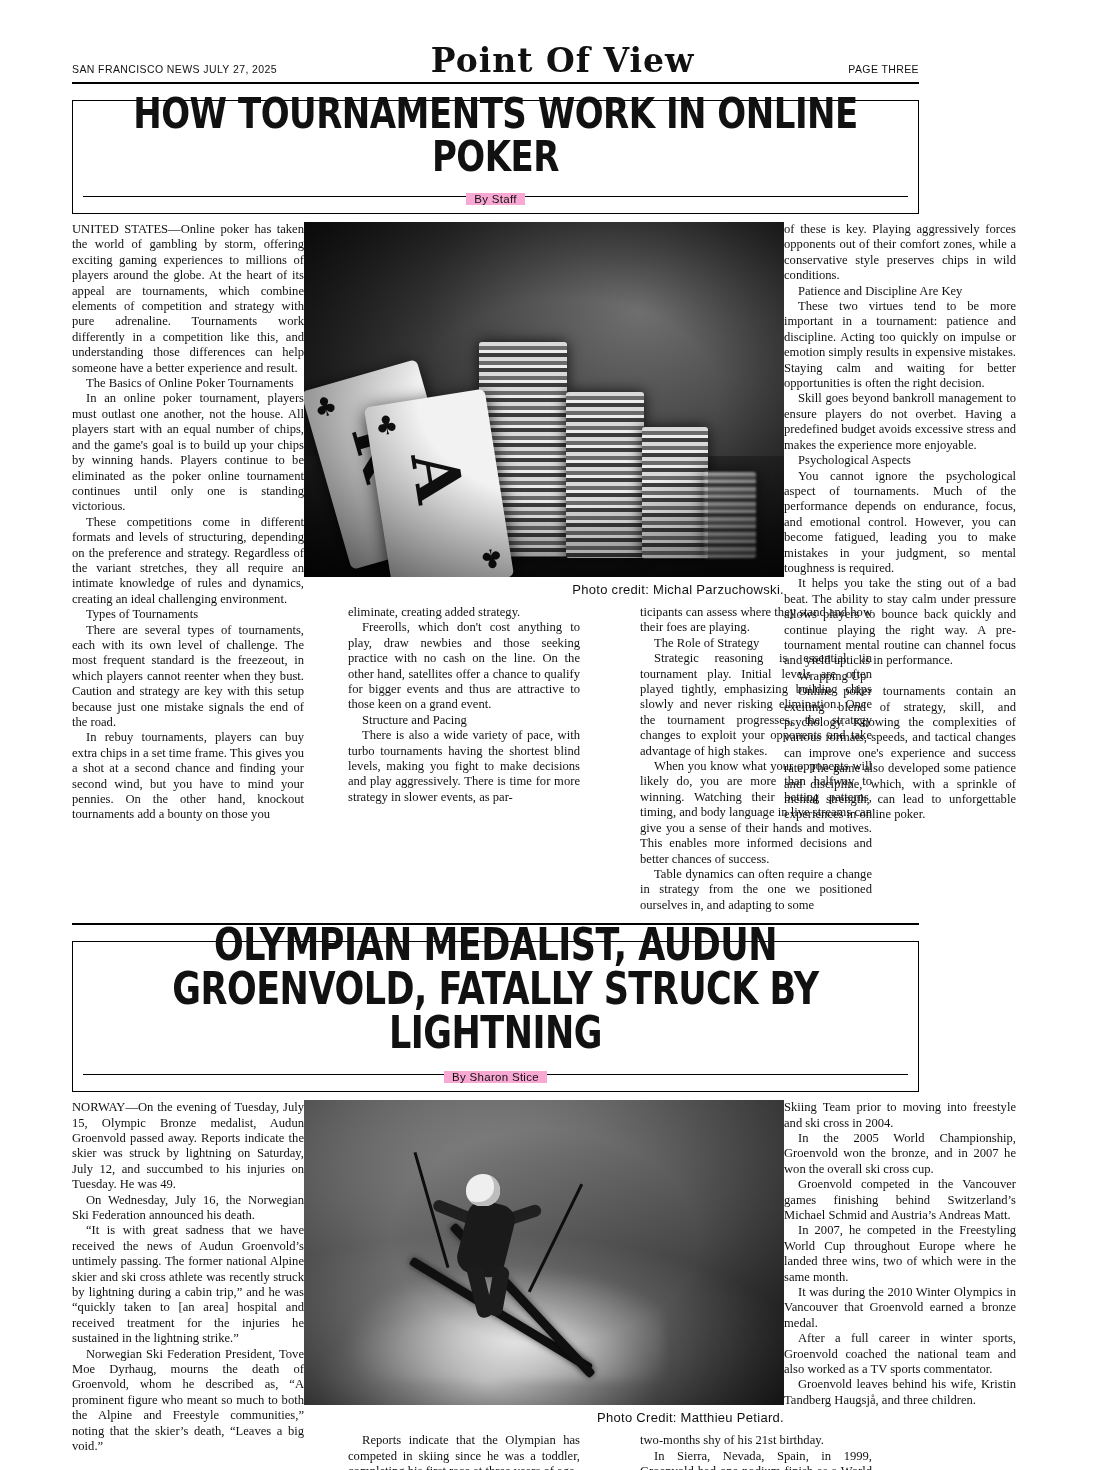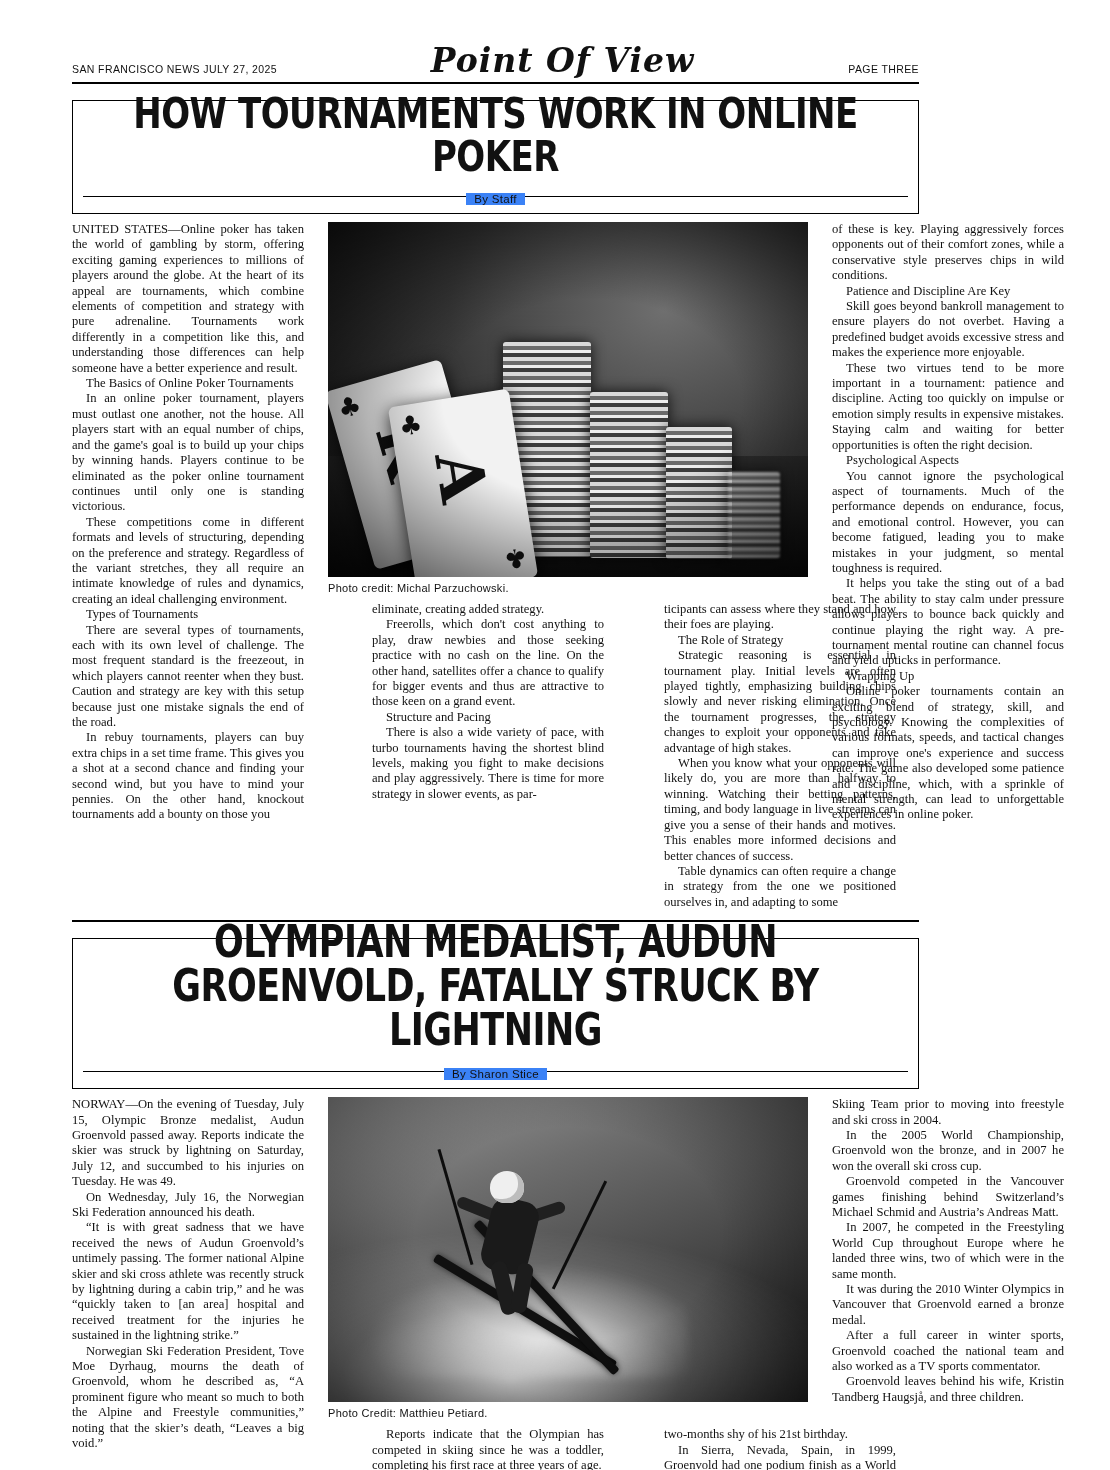--- a/index.html
+++ b/index.html
@@ -34,21 +34,20 @@
     white-space: nowrap;
     padding-bottom: 3px;
     flex: 0 0 auto;
   }
   .mast-right { text-align: right; }
   .mast-title {
     flex: 1 1 auto;
     text-align: center;
     font-family: "DejaVu Serif", serif;
     font-weight: bold;
-    font-style: italic;
     font-size: 33px;
     letter-spacing: 1px;
     line-height: 1;
     padding-bottom: 1px;
     margin-top: 37px;
   }
 
   
   .headline-box {
     border: 1.5px solid #000;
@@ -76,34 +75,34 @@
   }
   .byline-wrap:before {
     content: "";
     position: absolute;
     left: 0; right: 0; top: 50%;
     border-top: 1px solid #000;
   }
   .byline {
     position: relative;
     display: inline-block;
-    background: #3b82f6;
+    background: #f9a8d4;
     padding: 0 8px;
     font-family: "Liberation Sans", sans-serif;
     font-size: 11.5px;
     letter-spacing: 0.3px;
   }
 
   
   .article {
     margin-top: 8px;
   }
   .cols3 {
     display: flex;
-    gap: 24px;
+    gap: 0;
   }
   .col {
     width: 232px;
     flex: 0 0 232px;
   }
   .col.wide {
     width: 480px;
     flex: 0 0 480px;
   }
   p.body {
@@ -118,23 +117,24 @@
   p.body.first { text-indent: 0; }
   .photo {
     width: 100%;
     height: 355px;
     background: #2a2a2a;
     position: relative;
     overflow: hidden;
   }
   .credit {
     font-family: "Liberation Sans", sans-serif;
-    font-size: 11px;
+    font-size: 13px;
     letter-spacing: 0.3px;
     margin: 5px 0 8px 0;
+    text-align: right;
   }
   .subcols {
     display: flex;
     gap: 16px;
     margin-top: 2px;
   }
   .subcol { width: 232px; flex: 0 0 232px; margin-left: 44px; }
 
   hr.rule {
     border: none;
@@ -327,22 +327,22 @@
             <p class="body">Strategic reasoning is essential in tournament play. Initial levels are often played tightly, emphasizing building chips slowly and never risking elimination. Once the tournament progresses, the strategy changes to exploit your opponents and take advantage of high stakes.</p>
             <p class="body">When you know what your opponents will likely do, you are more than halfway to winning. Watching their betting patterns, timing, and body language in live streams can give you a sense of their hands and motives. This enables more informed decisions and better chances of success.</p>
             <p class="body">Table dynamics can often require a change in strategy from the one we positioned ourselves in, and adapting to some</p>
           </div>
         </div>
       </div>
 
       <div class="col">
         <p class="body first">of these is key. Playing aggressively forces opponents out of their comfort zones, while a conservative style preserves chips in wild conditions.</p>
         <p class="body">Patience and Discipline Are Key</p>
+        <p class="body">These two virtues tend to be more important in a tournament: patience and discipline. Acting too quickly on impulse or emotion simply results in expensive mistakes. Staying calm and waiting for better opportunities is often the right decision.</p>
         <p class="body">Skill goes beyond bankroll management to ensure players do not overbet. Having a predefined budget avoids excessive stress and makes the experience more enjoyable.</p>
-        <p class="body">These two virtues tend to be more important in a tournament: patience and discipline. Acting too quickly on impulse or emotion simply results in expensive mistakes. Staying calm and waiting for better opportunities is often the right decision.</p>
         <p class="body">Psychological Aspects</p>
         <p class="body">You cannot ignore the psychological aspect of tournaments. Much of the performance depends on endurance, focus, and emotional control. However, you can become fatigued, leading you to make mistakes in your judgment, so mental toughness is required.</p>
         <p class="body">It helps you take the sting out of a bad beat. The ability to stay calm under pressure allows players to bounce back quickly and continue playing the right way. A pre-tournament mental routine can channel focus and yield upticks in performance.</p>
         <p class="body">Wrapping Up</p>
         <p class="body">Online poker tournaments contain an exciting blend of strategy, skill, and psychology. Knowing the complexities of various formats, speeds, and tactical changes can improve one's experience and success rate. The game also developed some patience and discipline, which, with a sprinkle of mental strength, can lead to unforgettable experiences in online poker.</p>
       </div>
 
     </div>
   </div>
 

